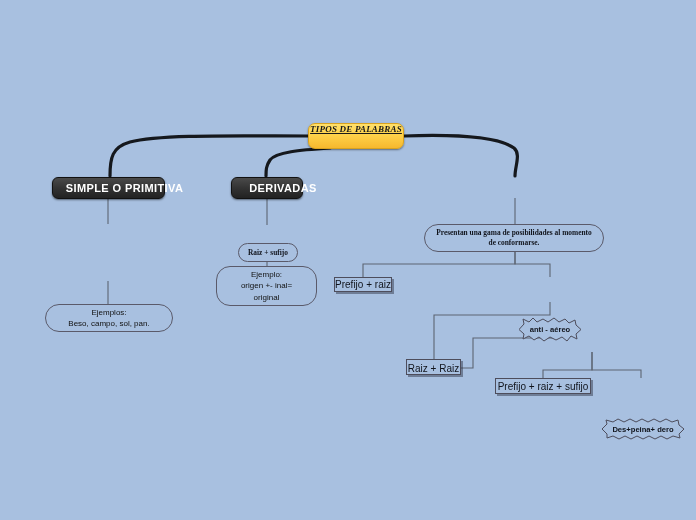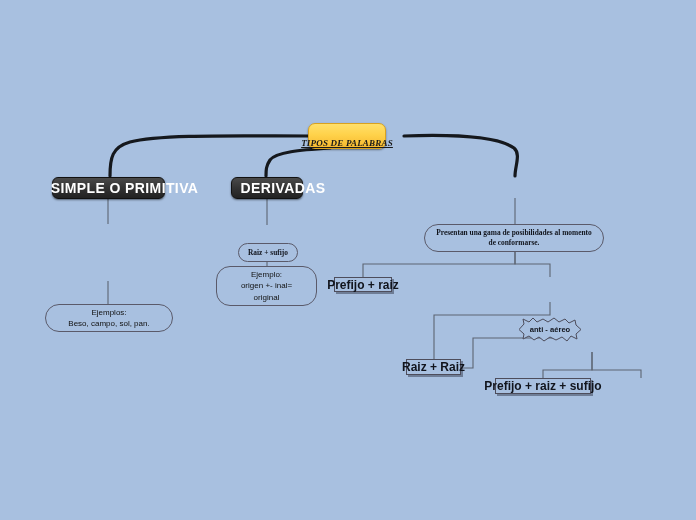--- a/index.html
+++ b/index.html
@@ -9,43 +9,43 @@
     font-family:"Liberation Sans",sans-serif;
     overflow:hidden;
   }
   #canvas{position:relative;width:696px;height:520px;}
   #wires{position:absolute;left:0;top:0;width:696px;height:520px;}
 
   .node{position:absolute;box-sizing:border-box;}
 
   
   .root{
-    left:308px;top:123px;width:78px;height:26px;
+    left:308px;top:123px;width:96px;height:26px;
     background:linear-gradient(to bottom,#ffe06a 0%,#ffd24a 45%,#f6b82e 100%);
     border:1px solid #d9a21f;border-radius:7px;
     box-shadow:0 1px 2px rgba(0,0,0,.45);
-    display:flex;align-items:flex-end;justify-content:center;
+    display:flex;align-items:flex-start;justify-content:center;
   }
   .root span{
     font-family:"Liberation Serif",serif;
     font-size:9px;font-weight:bold;font-style:italic;
     text-decoration:underline;color:#1a1a1a;
     letter-spacing:.2px;white-space:nowrap;
   }
 
   
   .cat{
     height:22px;
     background:linear-gradient(to bottom,#4a4a4a 0%,#333 50%,#222 100%);
     border:1px solid #111;border-radius:6px;
     box-shadow:0 1px 2px rgba(0,0,0,.5);
     display:flex;align-items:center;justify-content:center;
   }
   .cat span{
-    color:#fff;font-size:14px;font-weight:bold;
+    color:#fff;font-size:11px;font-weight:bold;
     letter-spacing:.4px;white-space:nowrap;margin-left:32px;
   }
 
   
   .oval{
     background:#a8c0e0;border:1px solid #5a5a6a;border-radius:14px;
     display:flex;align-items:center;justify-content:center;text-align:center;
   }
   .oval span{
     font-family:"Liberation Serif",serif;
@@ -56,21 +56,21 @@
     font-size:8px;font-weight:normal;color:#111;line-height:1.4;
   }
 
   
   .rect{
     background:#a8c0e0;border:1px solid #4d4d5c;
     box-shadow:2px 2px 0 rgba(40,45,60,.45);
     display:flex;align-items:center;justify-content:center;text-align:center;
   }
   .rect span{
-    font-size:12px;font-weight:bold;color:#11141c;white-space:nowrap;
+    font-size:10px;font-weight:normal;color:#11141c;white-space:nowrap;
   }
 
   
   .burst{display:flex;align-items:center;justify-content:center;margin-top:40px;}
   .burst svg{position:absolute;left:0;top:0;}
   .burst span{
     position:relative;font-size:7.6px;font-weight:bold;
     color:#11141c;white-space:nowrap;
   }
 </style>
@@ -160,14 +160,20 @@
 
   <div class="node rect" style="left:406px;top:359px;width:55px;height:16px;align-items:flex-end;">
     <span>Raiz + Raiz</span>
   </div>
 
 
   <div class="node rect" style="left:495px;top:378px;width:96px;height:16px;">
     <span>Prefijo + raiz + sufijo</span>
   </div>
 
+  <div class="node burst" style="left:602px;top:378px;width:82px;height:22px;">
+    <svg width="82" height="22" viewBox="0 0 82 22">
+      <polygon points="0,11 5,6 4,2 11,4 16,1 22,4 28,1 34,4 40,1 46,4 52,1 58,4 64,1 70,4 76,2 77,7 82,11 77,16 78,20 71,18 65,21 59,18 53,21 47,18 41,21 35,18 29,21 23,18 17,21 11,18 5,20 5,16" fill="#a8c0e0" stroke="#4d4d5c" stroke-width="1"></polygon>
+    </svg>
+    <span>Des+peina+ dero</span>
+  </div>
 
 </div>
 
 </body></html>

